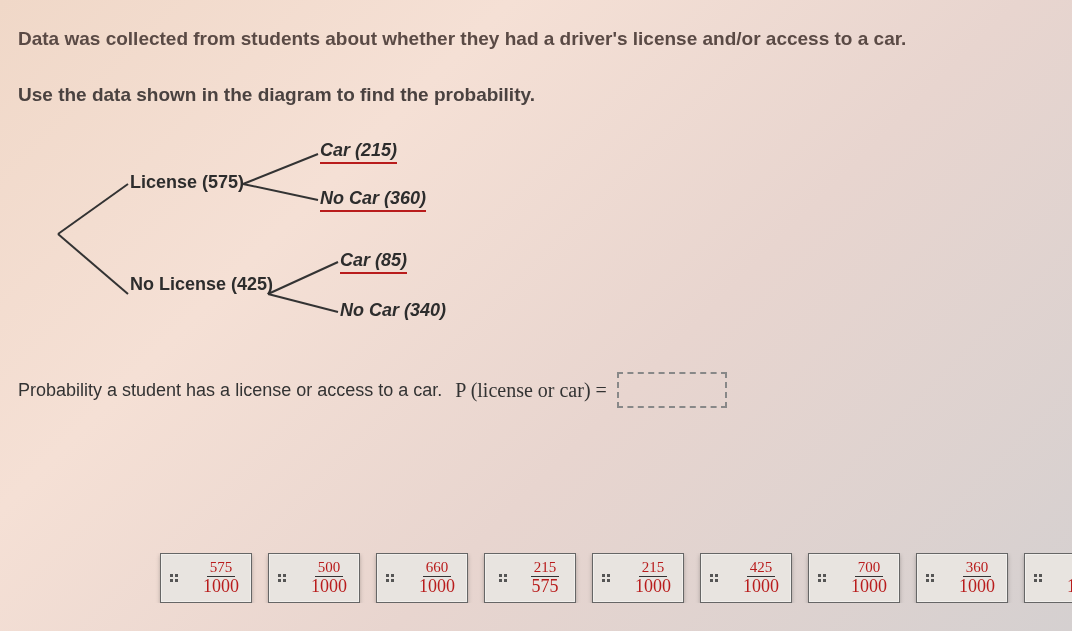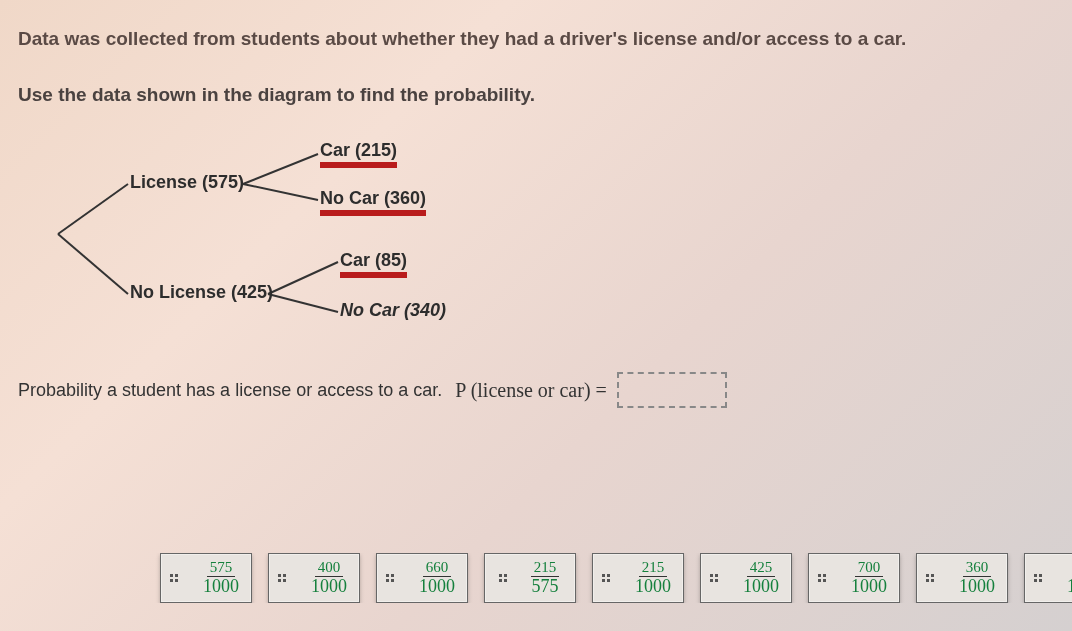--- a/index.html
+++ b/index.html
@@ -26,21 +26,21 @@
     margin-bottom:28px;
   }
   .tree-wrap { position:relative; width:600px; height:220px; margin-left:30px; }
   .tree-label {
     position:absolute;
     font-size:18px;
     font-weight:bold;
     color:#2d2d2d;
     white-space:nowrap;
   }
-  .leaf { border-bottom:6px solid #b91c1c; padding-bottom:1px; }
+  .leaf { border-bottom:2px solid #b91c1c; padding-bottom:1px;font-style:italic; }
   .probability-line {
     margin-top:18px;
     font-size:18px;
     color:#333;
     display:flex;
     align-items:center;
     gap:4px;
   }
   .probability-line .plain { font-weight:normal; }
   .probability-line .formula { font-family:'Times New Roman', serif; font-size:20px; }
@@ -64,21 +64,21 @@
     flex:0 0 auto;
     width:92px; height:50px;
     background:#e8e4e0;
     border:1px solid #666;
     box-shadow:0 2px 4px rgba(0,0,0,0.25), inset 0 0 0 1px rgba(255,255,255,0.4);
     display:flex;
     align-items:center;
     justify-content:center;
     gap:22px;
     font-size:13px;
-    color:#15803d;
+    color:#b91c1c;
     cursor:grab;
   }
   .grip {
     display:grid;
     grid-template-columns:repeat(2,3px);
     grid-auto-rows:3px;
     gap:2px;
   }
   .grip i { background:#555; width:3px; height:3px; display:block; }
   .frac { display:flex; flex-direction:column; align-items:center; line-height:1.05; font-family:'Times New Roman', serif; }
@@ -96,21 +96,21 @@
   <div class="tree-wrap">
     <svg class="tree-lines" width="600" height="220">
       <path d="M 10 100 L 80 50" stroke="#333" stroke-width="2" fill="none"></path>
       <path d="M 10 100 L 80 160" stroke="#333" stroke-width="2" fill="none"></path>
       <path d="M 195 50 L 270 20" stroke="#333" stroke-width="2" fill="none"></path>
       <path d="M 195 50 L 270 66" stroke="#333" stroke-width="2" fill="none"></path>
       <path d="M 220 160 L 290 128" stroke="#333" stroke-width="2" fill="none"></path>
       <path d="M 220 160 L 290 178" stroke="#333" stroke-width="2" fill="none"></path>
     </svg>
     <span class="tree-label" style="left:82px; top:38px;">License (575)</span>
-    <span class="tree-label" style="left:82px; top:148px;">No License (425)</span>
+    <span class="tree-label" style="left:82px; top:140px;">No License (425)</span>
     <span class="tree-label leaf" style="left:272px; top:6px;">Car (215)</span>
     <span class="tree-label leaf" style="left:272px; top:54px;">No Car (360)</span>
     <span class="tree-label leaf" style="left:292px; top:116px;">Car (85)</span>
     <span class="tree-label" style="left:292px; top:166px;font-style:italic;">No Car (340)</span>
   </div>
 
   <div class="probability-line">
     <span class="plain">Probability a student has a license or access to a car.</span>
     <span>&nbsp;</span>
     <span class="formula">P (license or car) =</span>
@@ -132,21 +132,21 @@
       </span>
     </div>
     <div class="tile">
       <span class="grip">
         <i></i>
         <i></i>
         <i></i>
         <i></i>
       </span>
       <span class="frac">
-        <span class="num">400</span>
+        <span class="num">500</span>
         <span class="den">1000</span>
       </span>
     </div>
     <div class="tile">
       <span class="grip">
         <i></i>
         <i></i>
         <i></i>
         <i></i>
       </span>

